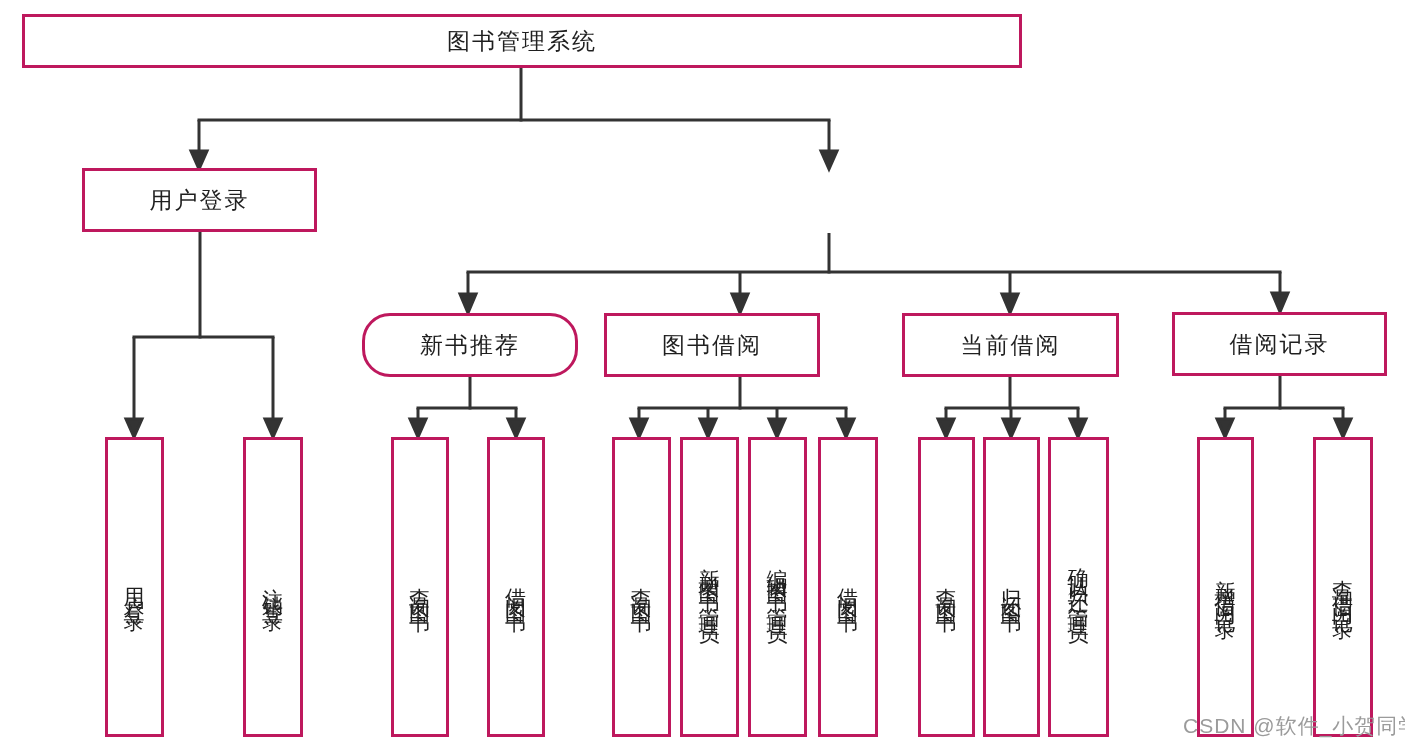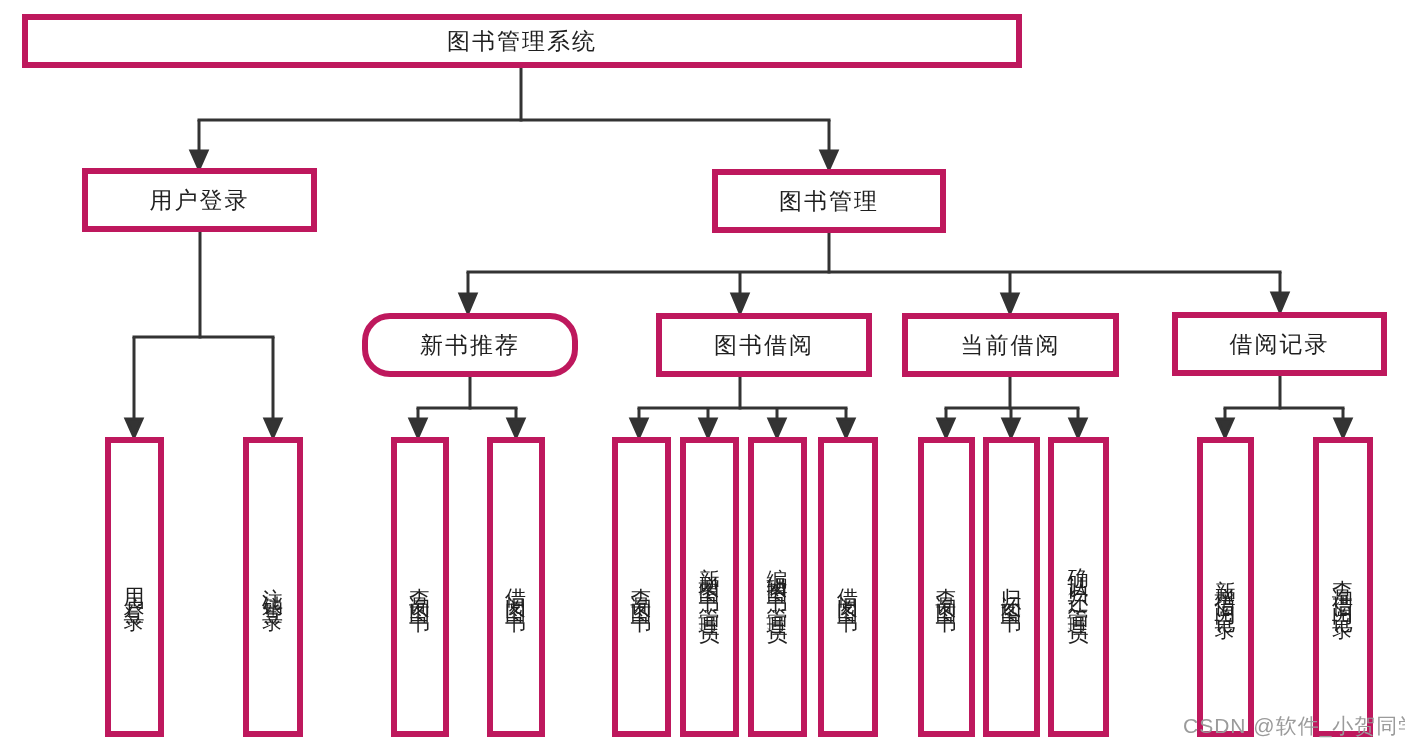--- a/index.html
+++ b/index.html
@@ -13,21 +13,21 @@
   }
   #edges {
     position: absolute;
     left: 0; top: 0;
     width: 1405px; height: 747px;
     z-index: 1;
   }
   .node {
     position: absolute;
     box-sizing: border-box;
-    border: 6px solid #be185d;
+    border: 3px solid #be185d;
     background: #ffffff;
     display: flex;
     align-items: center;
     justify-content: center;
     color: #1f1f1f;
     z-index: 2;
   }
   .h-node {
     font-size: 23px;
     letter-spacing: 2px;
@@ -126,28 +126,25 @@
     </g>
   </svg>
 
   <div class="node h-node" style="left:22px; top:14px; width:1000px; height:54px;">
     <span>图书管理系统</span>
   </div>
 
   <div class="node h-node" style="left:82px; top:168px; width:235px; height:64px;">
     <span>用户登录</span>
   </div>
-  <div class="node h-node" style="left:712px; top:169px; width:234px; height:64px;">
-    <span>图书管理</span>
-  </div>
 
   <div class="node h-node" style="left:362px; top:313px; width:216px; height:64px;border-radius:28px;">
     <span>新书推荐</span>
   </div>
-  <div class="node h-node" style="left:656px; top:313px; width:216px; height:64px;">
+  <div class="node h-node" style="left:604px; top:313px; width:216px; height:64px;">
     <span>图书借阅</span>
   </div>
   <div class="node h-node" style="left:902px; top:313px; width:217px; height:64px;justify-content:center;">
     <span>当前借阅</span>
   </div>
   <div class="node h-node" style="left:1172px; top:312px; width:215px; height:64px;">
     <span>借阅记录</span>
   </div>
 
   <div class="node leaf" style="left:105px; top:437px; width:59px; height:300px;">

